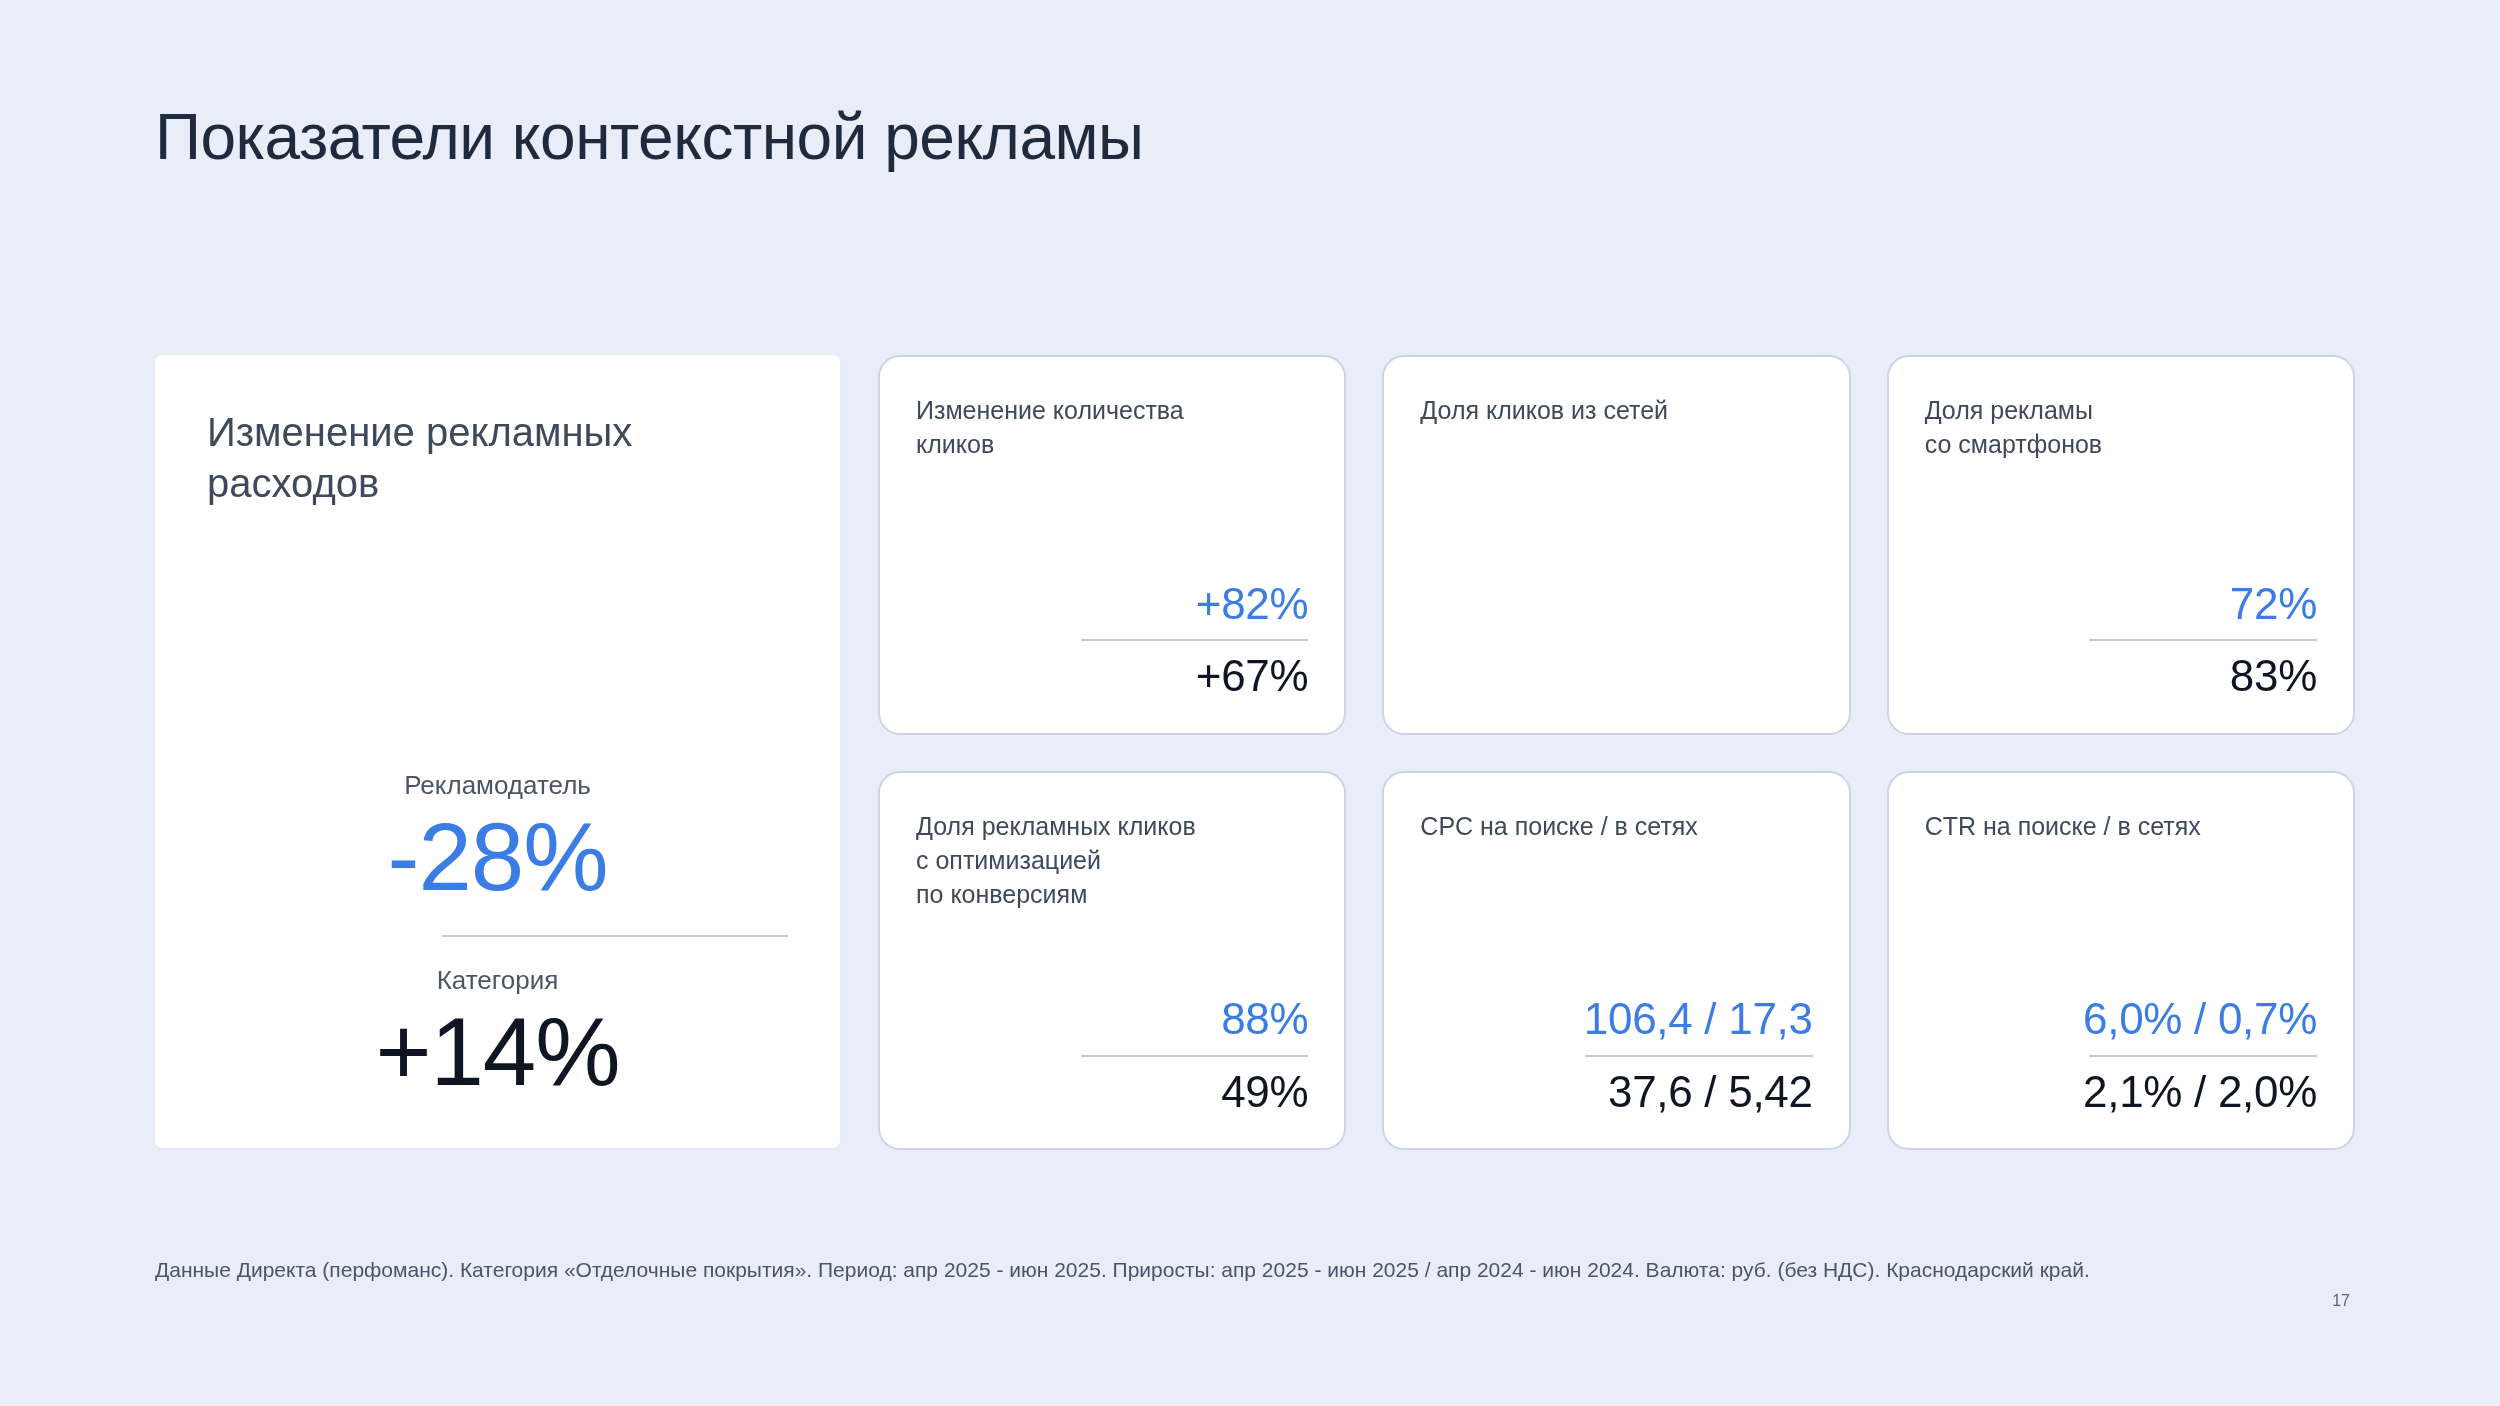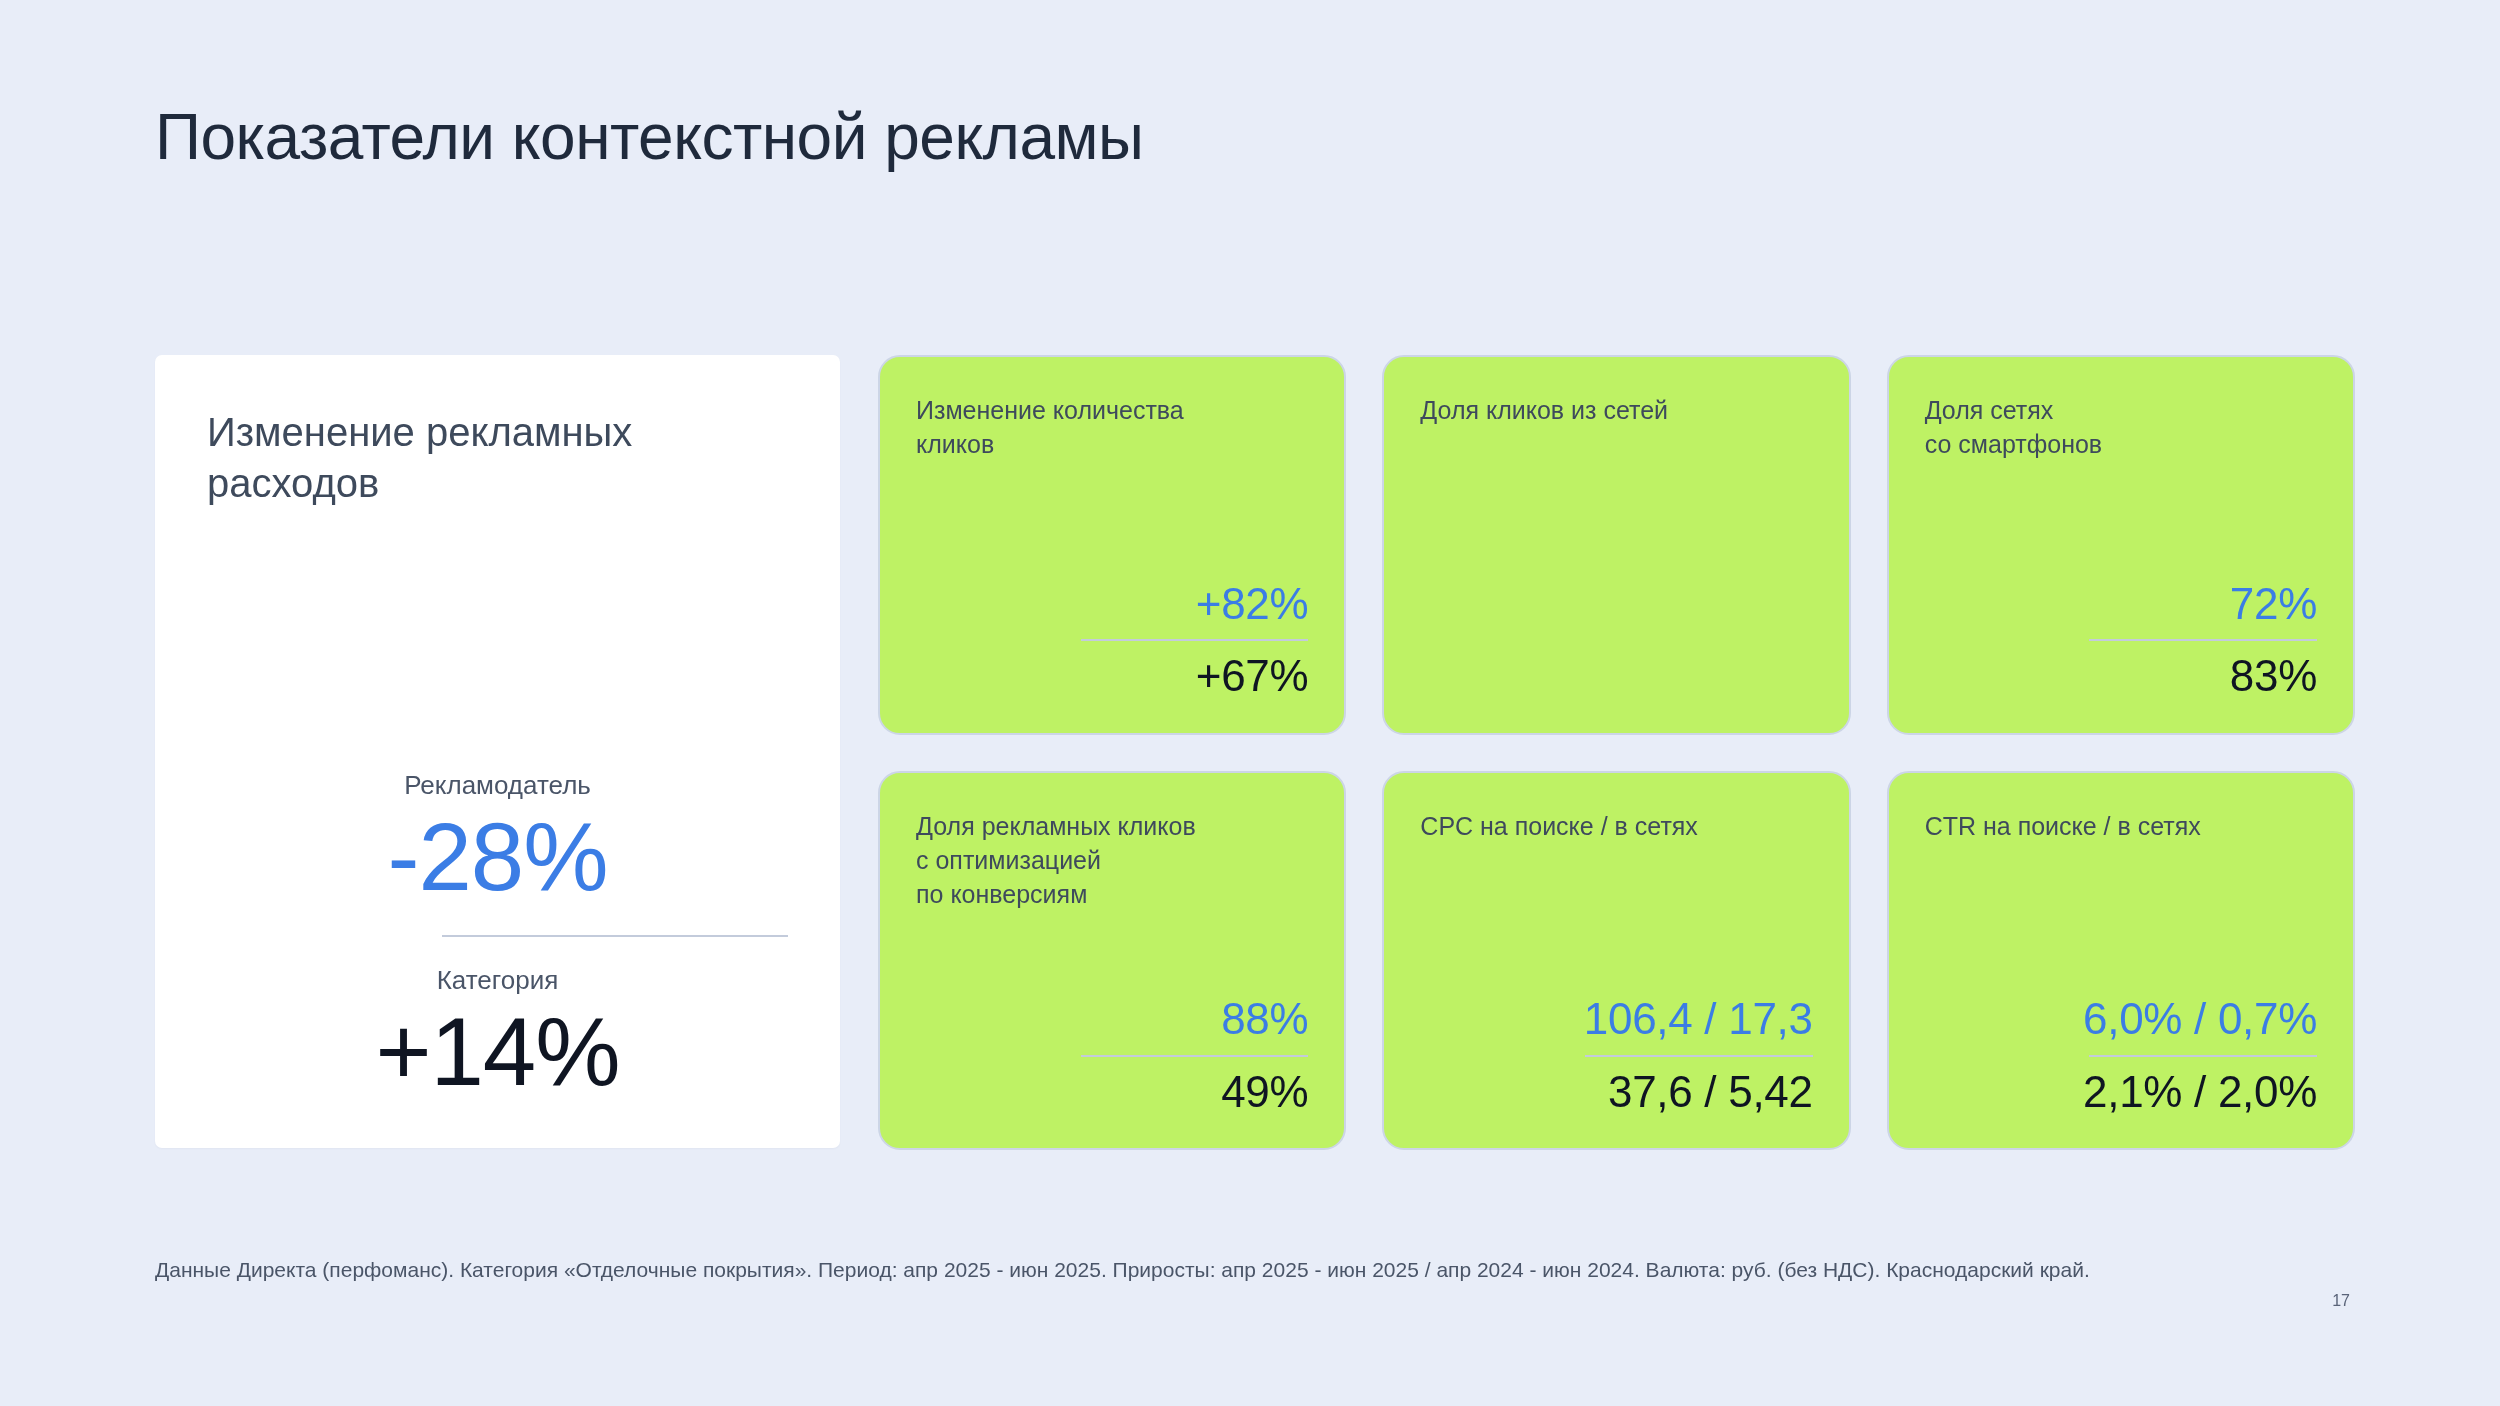--- a/index.html
+++ b/index.html
@@ -99,21 +99,21 @@
   
   .metrics-grid {
     flex: 1 1 auto;
     display: grid;
     grid-template-columns: repeat(3, 1fr);
     grid-template-rows: repeat(2, 1fr);
     gap: 36px 36px;
   }
 
   .metric-card {
-    background: #bef264;
+    background: #ffffff;
     border: 2px solid #ccd5e6;
     border-radius: 22px;
     padding: 36px 36px 32px 36px;
     display: flex;
     flex-direction: column;
   }
   .metric-title {
     font-size: 25px;
     line-height: 1.36;
     color: #3e4a5c;
@@ -201,21 +201,21 @@
           <div class="metric-secondary">+67%</div>
         </div>
       </div>
 
       <div class="metric-card">
         <div class="metric-title">Доля кликов из сетей</div>
         <div class="metric-spacer"></div>
       </div>
 
       <div class="metric-card">
-        <div class="metric-title">Доля сетях
+        <div class="metric-title">Доля рекламы
 со смартфонов</div>
         <div class="metric-spacer"></div>
         <div class="metric-values">
           <div class="metric-primary">72%</div>
           <div class="metric-divider"></div>
           <div class="metric-secondary">83%</div>
         </div>
       </div>
 
       <div class="metric-card">

